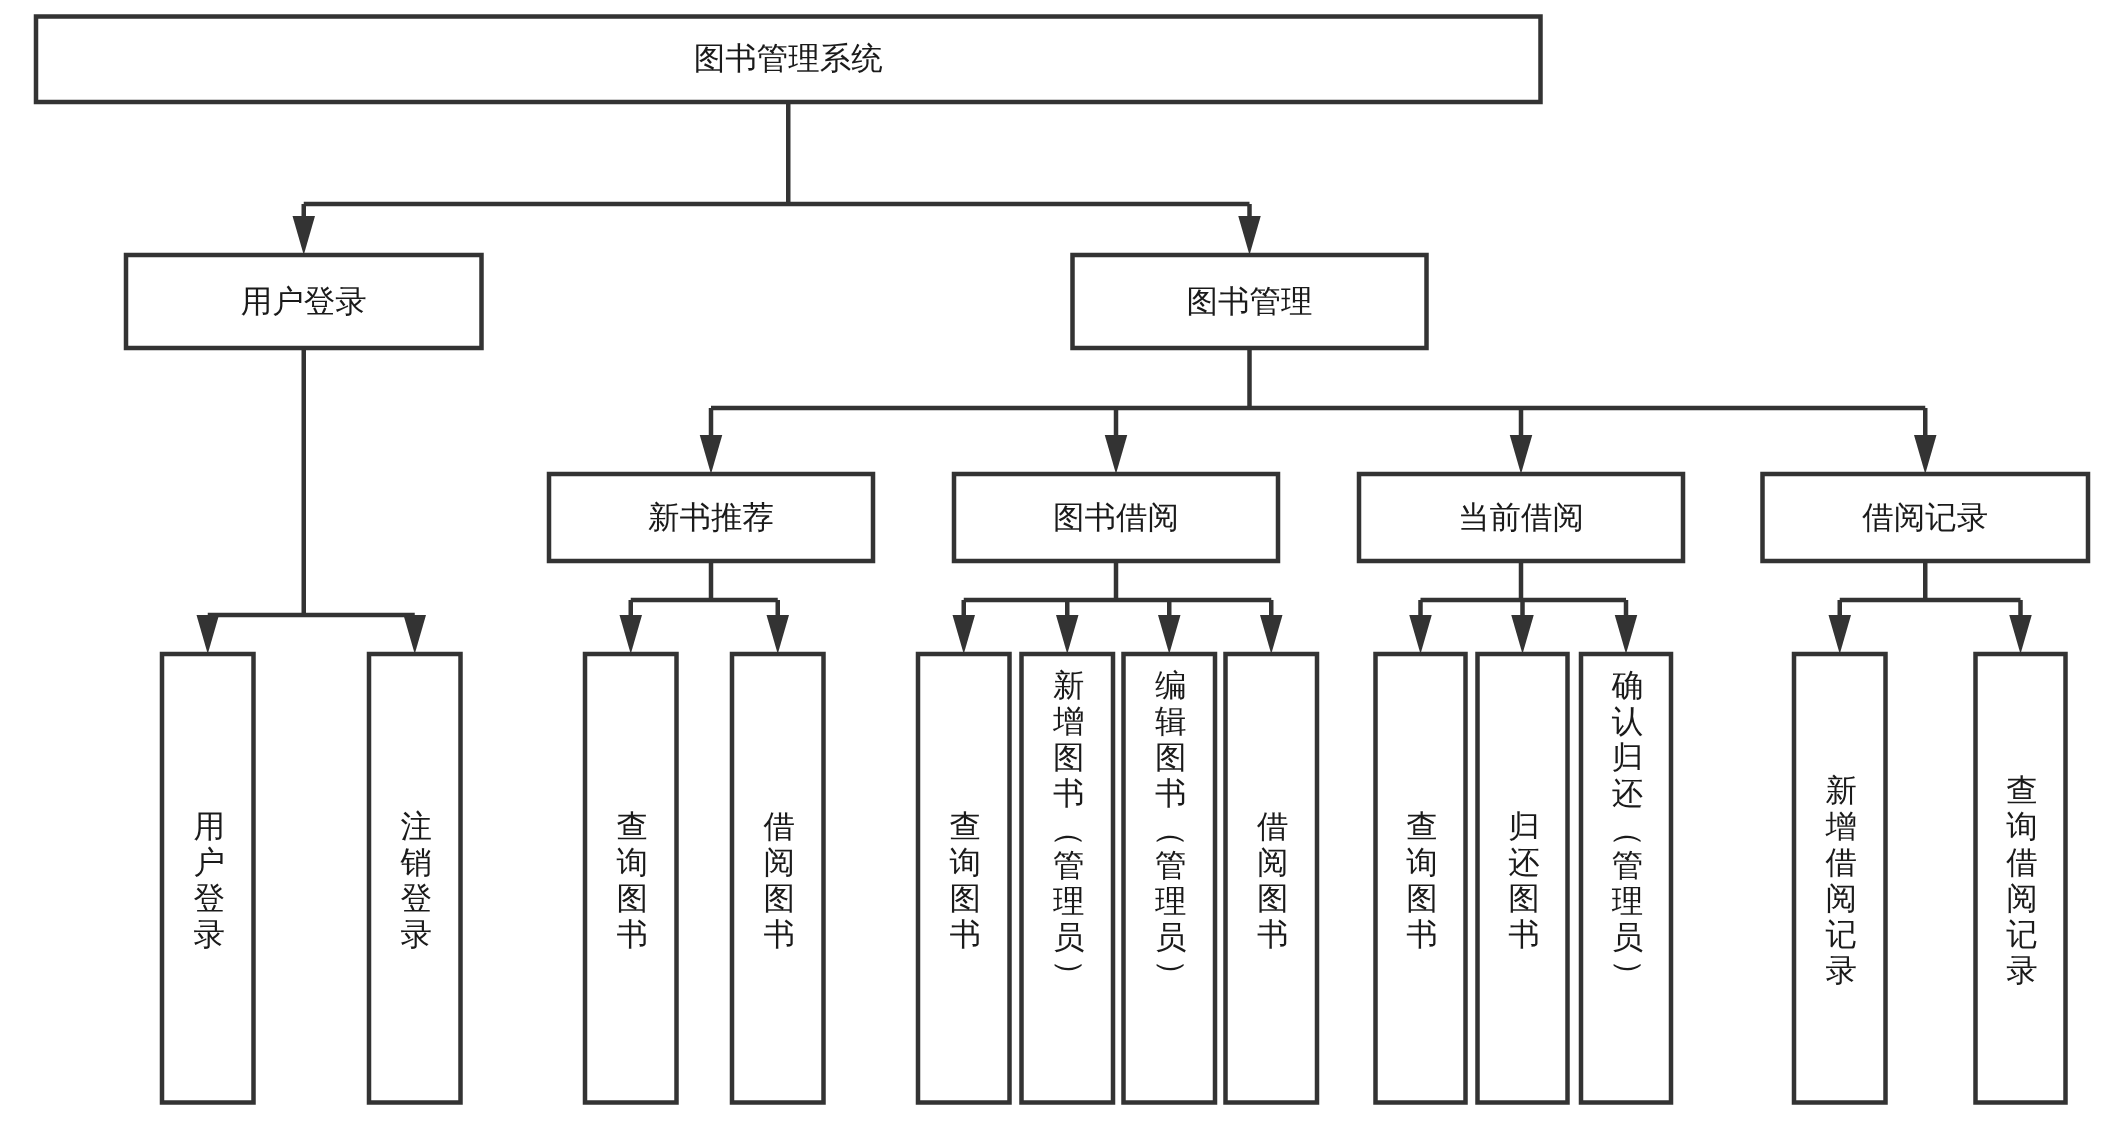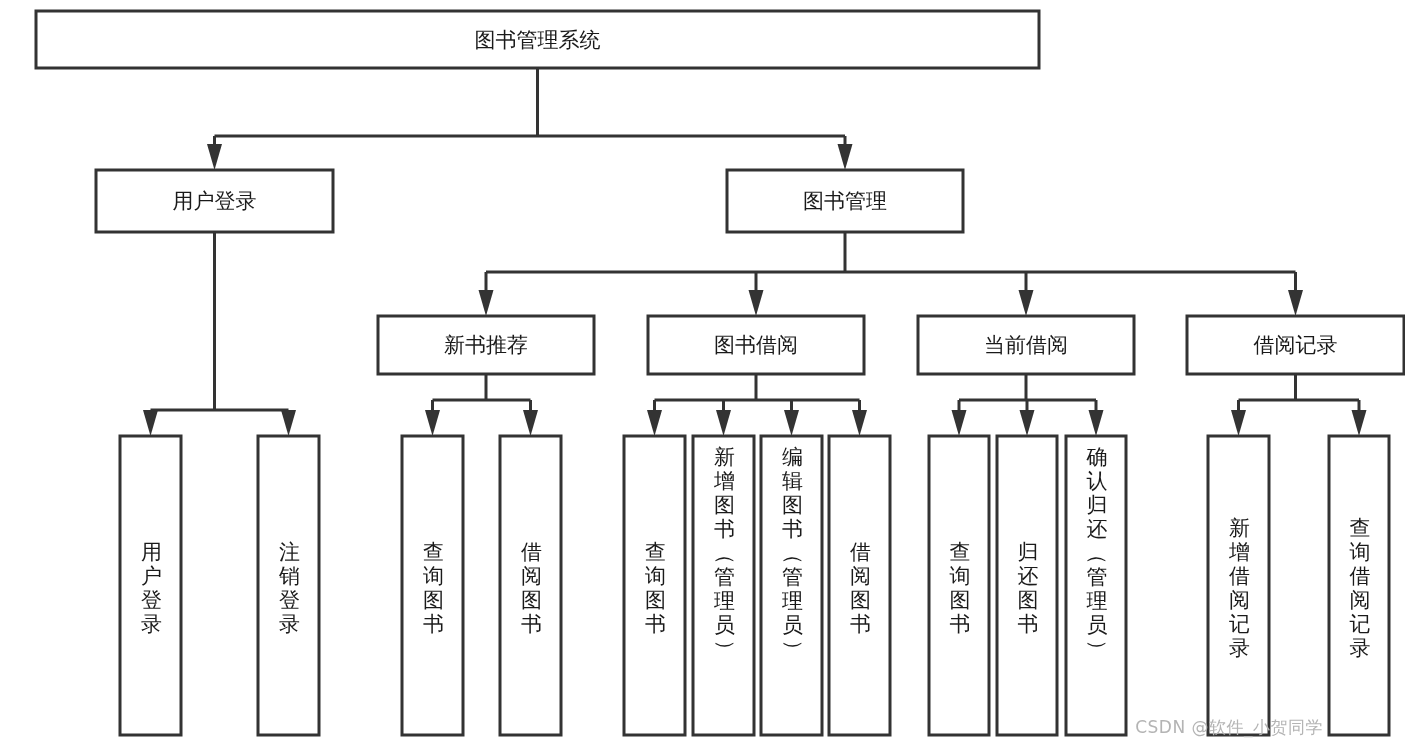--- a/index.html
+++ b/index.html
@@ -10,21 +10,21 @@
   }
   body {
     width: 1405px;
     height: 747px;
     font-family: "DejaVu Sans", "Liberation Sans", sans-serif;
     position: relative;
     overflow: hidden;
   }
   #diagram-root {
     position: absolute;
-    left: 16px;
+    left: 4px;
     top: 0;
     width: 1315px;
     height: 747px;
   }
   svg.flowchart {
     display: block;
     width: 1405px;
     height: 747px;
     background: #ffffff;
   }
@@ -288,14 +288,13 @@
           <text x="1344" y="528.5" class="node-label-vertical" dominant-baseline="middle">查</text>
           <text x="1344" y="552.5" class="node-label-vertical" dominant-baseline="middle">询</text>
           <text x="1344" y="576.5" class="node-label-vertical" dominant-baseline="middle">借</text>
           <text x="1344" y="600.5" class="node-label-vertical" dominant-baseline="middle">阅</text>
           <text x="1344" y="624.5" class="node-label-vertical" dominant-baseline="middle">记</text>
           <text x="1344" y="648.5" class="node-label-vertical" dominant-baseline="middle">录</text>
           <text x="-9999" y="-9999">查询借阅记录</text>
         </g>
       </g>
   </svg>
-  <div class="watermark">CSDN @软件_小贺同学</div>
 </div>
 
 </body></html>

